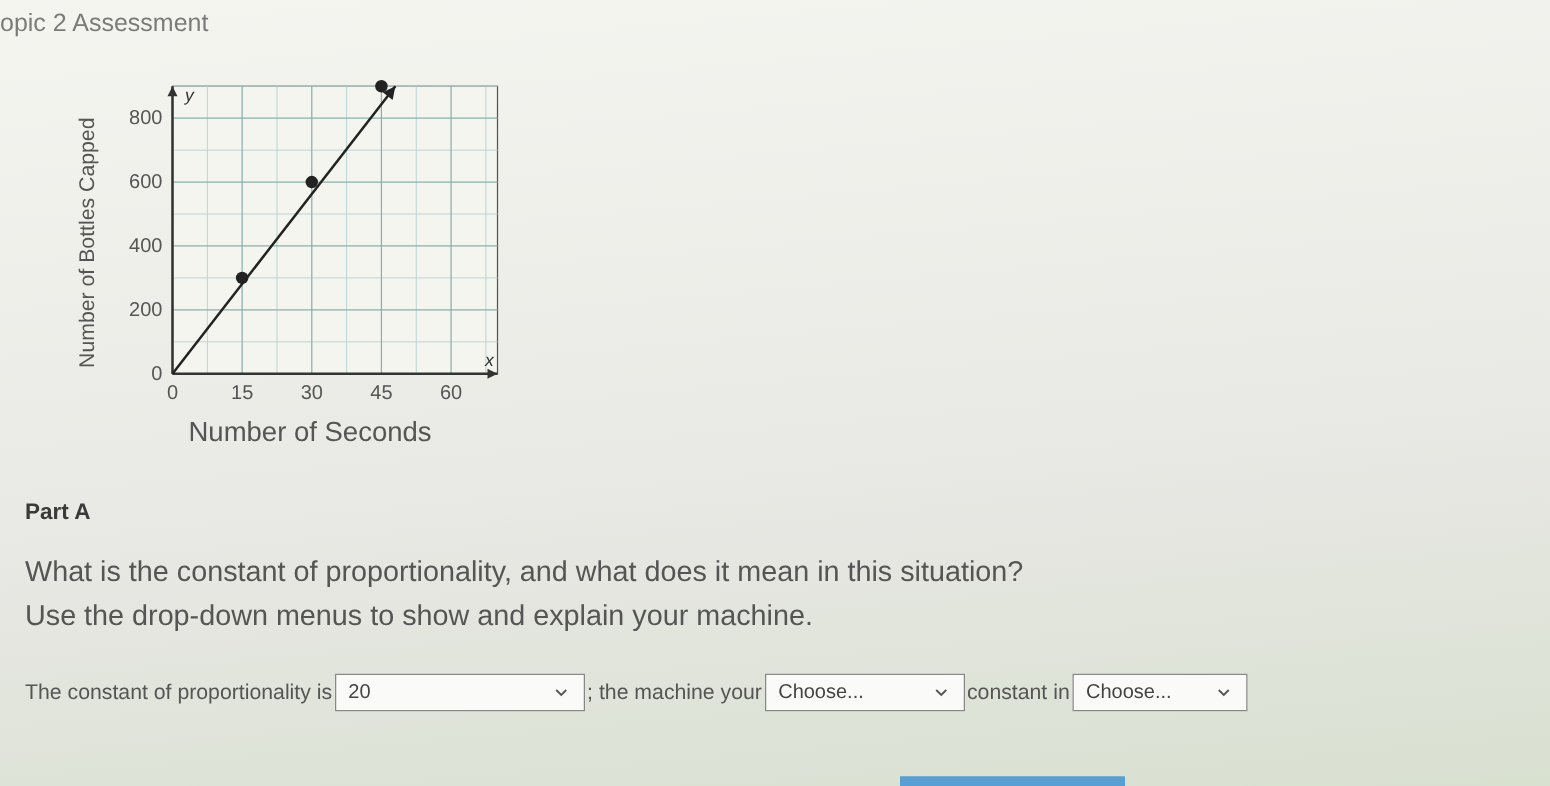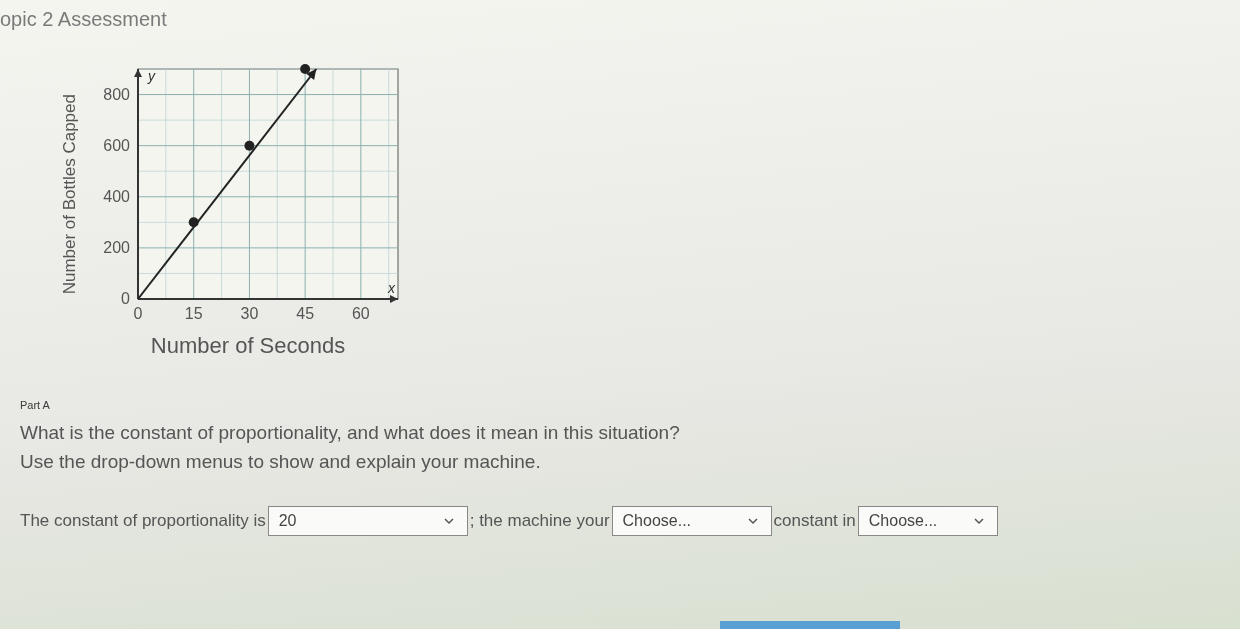--- a/index.html
+++ b/index.html
@@ -44,27 +44,27 @@
 }
 .xaxis-label {
   font-size: 22px;
   color: #555;
   margin-top: 4px;
 }
 .part-a {
   margin: 40px 0 0 20px;
 }
 .part-a-title {
-  font-weight: normal;
+  font-weight: bold;
   color: #3a3a3a;
-  font-size: 11px;
-  margin-bottom: 8px;
+  font-size: 18px;
+  margin-bottom: 20px;
 }
 .part-a-q {
-  font-size: 19px;
+  font-size: 23px;
   color: #555;
   line-height: 1.5;
 }
 .answer-row {
   display: flex;
   align-items: center;
   gap: 2px;
   margin: 30px 0 0 20px;
   font-size: 17px;
   color: #555;

